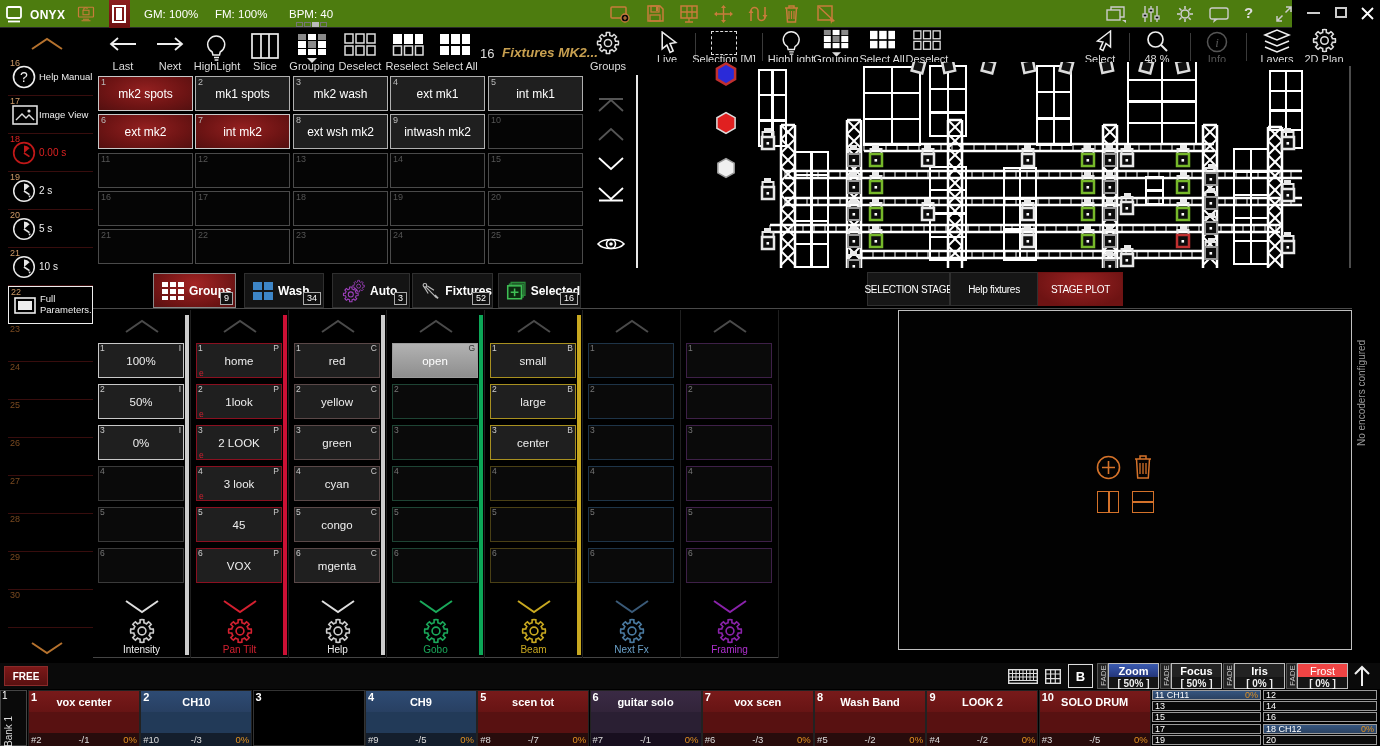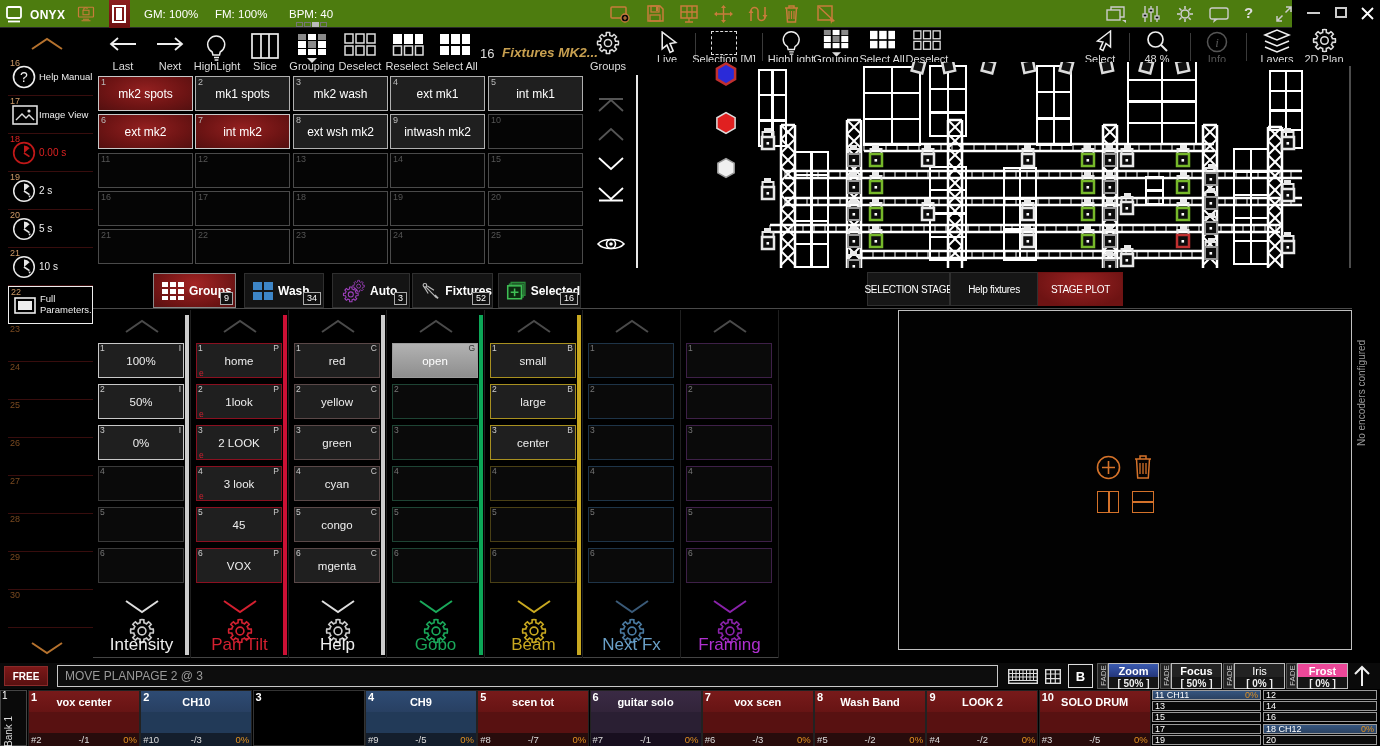--- a/index.html
+++ b/index.html
@@ -31,21 +31,21 @@
 .tab .badge{position:absolute;right:2px;bottom:2px;border:1px solid #aaa;background:#111;font-size:9px;font-weight:normal;padding:0 3px;line-height:11px}
 .tab.active{background:radial-gradient(ellipse at 50% 30%,#a32424 0%,#6e1414 70%,#571010 100%);border:1px solid #888}
 .ptab{position:absolute;top:4px;height:34px;background:#161616;border:1px solid #2f2f2f;display:flex;align-items:center;justify-content:center;font-size:10px;letter-spacing:-0.3px;color:#fff;white-space:nowrap}
 .ptab.active{background:radial-gradient(ellipse at 50% 30%,#9a2222 0%,#6e1313 80%);border:1px solid #6e1313}
 
 #palette{position:absolute;left:93px;top:310px;width:686px;height:348px;background:#000;border-bottom:1px solid #444;border-right:1px solid #555}
 .pcol{position:absolute;top:0;width:98px;height:348px;border-right:1px solid #1f1f1f}
 .pcell{position:absolute;left:6px;width:80px;height:35px;background:#1f1f1f;border:1px solid #888;font-size:11.5px;display:flex;align-items:center;justify-content:center}
 .pcell .n{position:absolute;left:1px;top:-1px;font-size:8.5px;color:#ccc}
 .pcell .t{position:absolute;right:2px;top:-1px;font-size:8.5px;color:#ccc}
-.plabel{position:absolute;bottom:3px;width:100%;text-align:center;font-size:17px}
+.plabel{position:absolute;bottom:3px;width:100%;text-align:center;font-size:10px}
 
 #stagepanel{position:absolute;left:898px;top:310px;width:454px;height:340px;background:#020202;border:1.5px solid #c0c0c0}
 
 #cmdbar{position:absolute;left:0;top:663px;width:1380px;height:26px;background:#0a0a0a}
 
 #playbacks{position:absolute;left:0;top:690px;width:1380px;height:56px;background:#000}
 .pb{position:absolute;top:0;width:112px;height:56px}
 .pb .title{position:absolute;left:0;top:0;width:100%;height:21px;font-size:11px;font-weight:bold;display:flex;align-items:center;justify-content:center}
 .pb .num{position:absolute;left:2px;top:0;font-size:11px;font-weight:bold;color:#fff}
 .pb .mid{position:absolute;left:0;top:21px;width:100%;height:21px}
@@ -1386,21 +1386,20 @@
         <path d="M7 9 v11 M10 9 v11 M13 9 v11" stroke="#d4722a" stroke-width="1.3"></path>
       </svg>
       <div class="abs" style="left:198px;top:180px;width:22px;height:22px;border:1.5px solid #d4722a"></div>
       <div class="abs" style="left:209px;top:180px;width:1.5px;height:22px;background:#d4722a"></div>
       <div class="abs" style="left:233px;top:180px;width:22px;height:22px;border:1.5px solid #d4722a"></div>
       <div class="abs" style="left:233px;top:190px;width:22px;height:1.5px;background:#d4722a"></div>
     </div>
 <div class="abs" style="left:1356px;top:296px;width:14px;height:150px;font-size:10px;color:#999;writing-mode:vertical-rl;transform:rotate(180deg)">No encoders configured</div>
 <div id="cmdbar">
       <div class="abs" style="left:4px;top:3px;width:44px;height:20px;background:linear-gradient(180deg,#7c1818,#581010);border:1px solid #8a2a2a;display:flex;align-items:center;justify-content:center;font-size:10px;font-weight:bold;color:#fff">FREE</div>
-      <div class="abs" style="left:57px;top:2px;width:941px;height:22px;background:#0d0d0d;border:1px solid #c8c8c8;display:flex;align-items:center;padding-left:7px;font-size:12px;color:#999">MOVE PLANPAGE 2 @ 3</div>
       <svg class="abs" style="left:1008px;top:6px" width="30" height="15" viewBox="0 0 30 15">
         <rect x="0.7" y="0.7" width="28.6" height="13.6" fill="none" stroke="#ddd" stroke-width="1.4"></rect>
         <path d="M1 4.5 h28 M1 8 h28 M1 11.5 h28 M4.5 1 v10 M8 1 v10 M11.5 1 v10 M15 1 v10 M18.5 1 v10 M22 1 v10 M25.5 1 v10" stroke="#ddd" stroke-width="1"></path>
       </svg>
       <svg class="abs" style="left:1045px;top:6px" width="16" height="15" viewBox="0 0 16 15">
         <rect x="0.7" y="0.7" width="14.6" height="13.6" fill="none" stroke="#ddd" stroke-width="1.4"></rect>
         <path d="M1 5 h14 M1 9.7 h14 M5.6 1 v13 M10.3 1 v13" stroke="#ddd" stroke-width="1.2"></path>
       </svg>
       <div class="abs" style="left:1068px;top:1px;width:25px;height:24px;border:1.5px solid #ddd;display:flex;align-items:center;justify-content:center;font-size:13px;font-weight:bold">B</div>
       <div class="abs" style="left:1097px;top:0px;width:11px;height:26px;background:#222;border:1px solid #555;color:#ccc;font-size:8px;writing-mode:vertical-rl;transform:rotate(180deg);text-align:center;line-height:11px">FADE</div>
@@ -1408,26 +1407,26 @@
         <div style="height:13px;background:linear-gradient(180deg,#3a5ab0,#24367a);display:flex;align-items:center;justify-content:center;font-size:11px;font-weight:bold;color:#fff">Zoom</div>
         <div style="height:13px;display:flex;align-items:center;justify-content:center;font-size:10px;font-weight:bold;color:#eee">[ 50% ]</div>
       </div>
       <div class="abs" style="left:1160px;top:0px;width:11px;height:26px;background:#222;border:1px solid #555;color:#ccc;font-size:8px;writing-mode:vertical-rl;transform:rotate(180deg);text-align:center;line-height:11px">FADE</div>
       <div class="abs" style="left:1171px;top:0px;width:51px;height:26px;background:#151515;border:1px solid #bbb">
         <div style="height:13px;background:#222;display:flex;align-items:center;justify-content:center;font-size:11px;font-weight:bold;color:#fff">Focus</div>
         <div style="height:13px;display:flex;align-items:center;justify-content:center;font-size:10px;font-weight:bold;color:#eee">[ 50% ]</div>
       </div>
       <div class="abs" style="left:1223px;top:0px;width:11px;height:26px;background:#222;border:1px solid #555;color:#ccc;font-size:8px;writing-mode:vertical-rl;transform:rotate(180deg);text-align:center;line-height:11px">FADE</div>
       <div class="abs" style="left:1234px;top:0px;width:51px;height:26px;background:#151515;border:1px solid #bbb">
-        <div style="height:13px;background:#222;display:flex;align-items:center;justify-content:center;font-size:11px;font-weight:normal;color:#fff">Iris</div>
+        <div style="height:13px;background:#222;display:flex;align-items:center;justify-content:center;font-size:11px;font-weight:bold;color:#fff">Iris</div>
         <div style="height:13px;display:flex;align-items:center;justify-content:center;font-size:10px;font-weight:bold;color:#eee">[ 0% ]</div>
       </div>
       <div class="abs" style="left:1286px;top:0px;width:11px;height:26px;background:#222;border:1px solid #555;color:#ccc;font-size:8px;writing-mode:vertical-rl;transform:rotate(180deg);text-align:center;line-height:11px">FADE</div>
       <div class="abs" style="left:1297px;top:0px;width:51px;height:26px;background:#151515;border:1px solid #bbb">
-        <div style="height:13px;background:#ec4899;display:flex;align-items:center;justify-content:center;font-size:11px;font-weight:bold;color:#fff">Frost</div>
+        <div style="height:13px;background:#ef4444;display:flex;align-items:center;justify-content:center;font-size:11px;font-weight:normal;color:#fff">Frost</div>
         <div style="height:13px;display:flex;align-items:center;justify-content:center;font-size:10px;font-weight:bold;color:#eee">[ 0% ]</div>
       </div>
       <svg class="abs" style="left:1353px;top:1px" width="18" height="24" viewBox="0 0 18 24">
         <path d="M9 22 V4 M2 10 L9 3 L16 10" fill="none" stroke="#eee" stroke-width="2"></path>
       </svg>
     </div>
 <div id="playbacks">
       <div class="abs" style="left:0;top:0;width:27px;height:56px;background:#0a0a0a;border:1px solid #444">
         <div style="position:absolute;left:1px;top:-1px;font-size:10px;color:#fff">1</div>
         <div style="position:absolute;left:2px;top:16px;width:14px;height:40px;font-size:10px;color:#ddd;writing-mode:vertical-rl;transform:rotate(180deg)">Bank 1</div>

